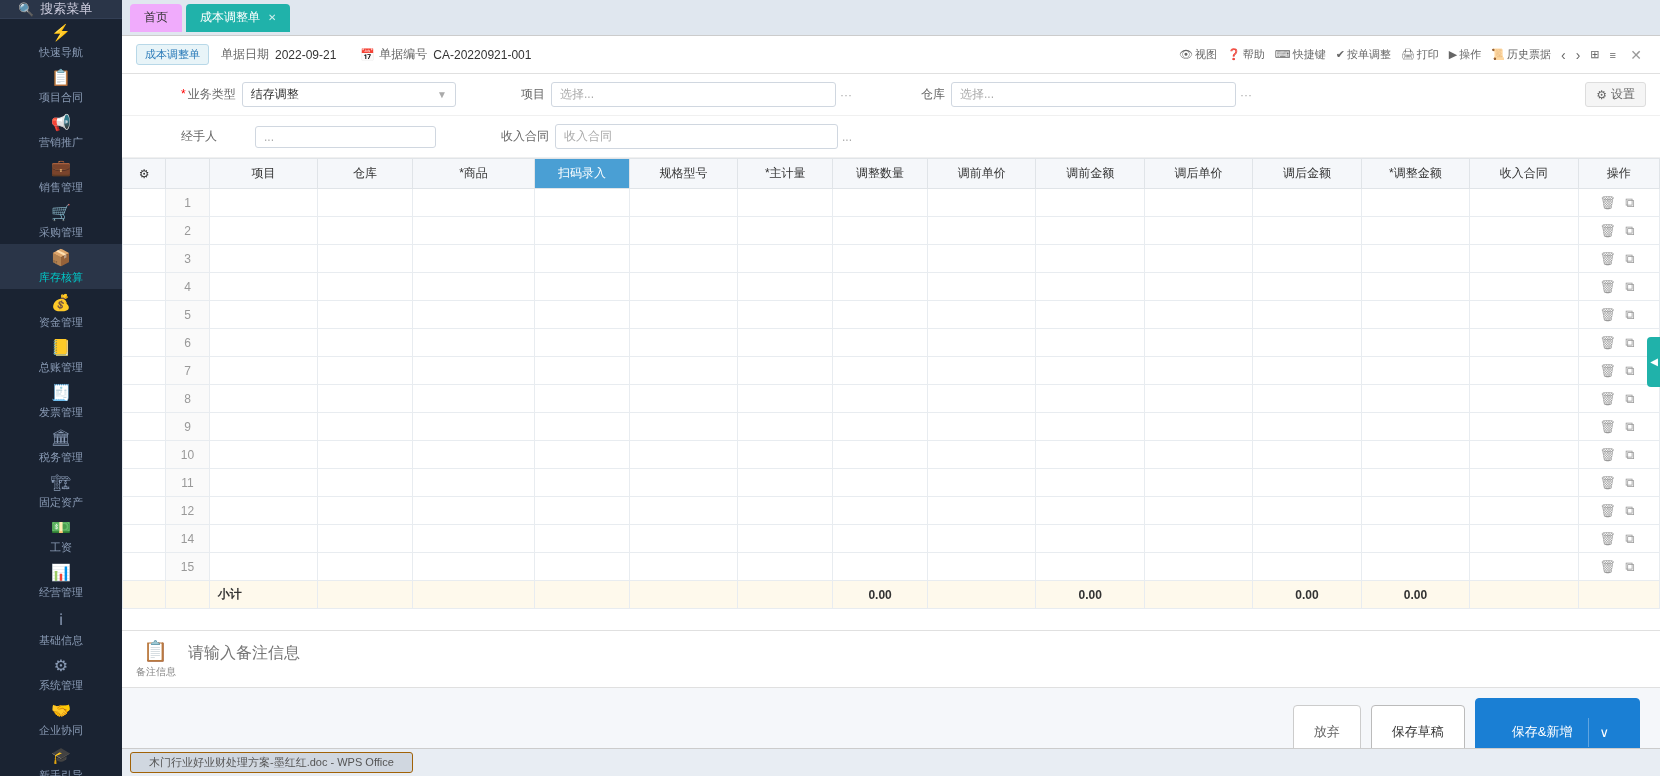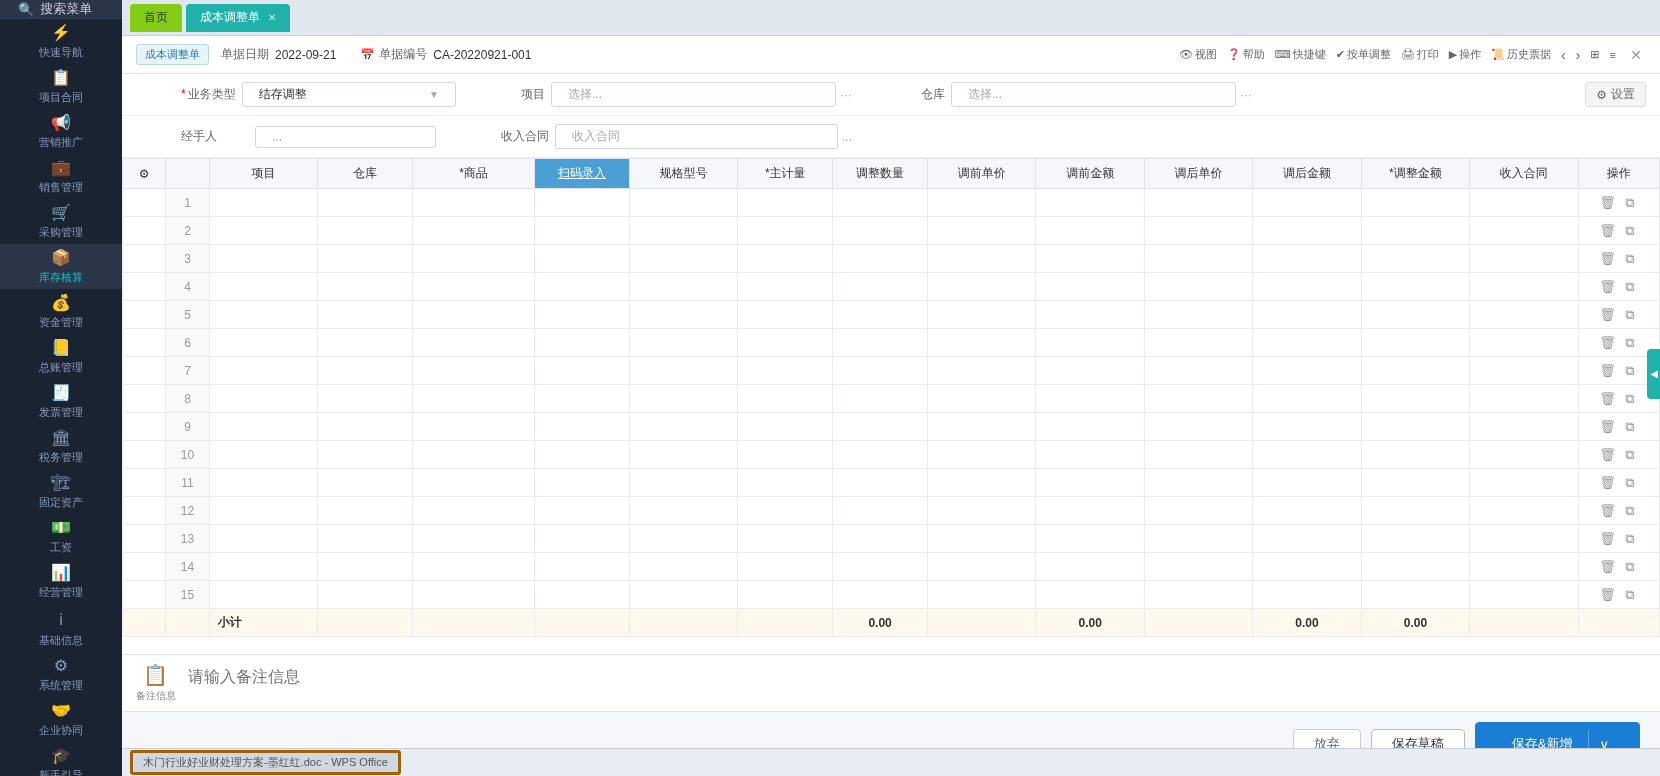--- a/index.html
+++ b/index.html
@@ -35,21 +35,21 @@
       display: flex; align-items: center; background: #e0e7ef; height: 36px;
       padding: 0 8px; border-bottom: 1px solid #ccc; flex-shrink: 0;
     }
     .tab {
       display: flex; align-items: center; height: 28px; padding: 0 14px;
       border-radius: 4px 4px 0 0; font-size: 12px; cursor: pointer;
       background: #d0dae8; color: #555; margin-right: 4px;
     }
     .tab.active { background: #20b2aa; color: #fff; }
     .tab .close-icon { margin-left: 8px; font-size: 10px; opacity: 0.8; }
-    .tab.home { background: #84cc16; color: #333; justify-content: center; }
+    .tab.home { background: #f0abfc; color: #333; justify-content: center; }
 
     
     .doc-area {
       flex: 1; background: #fff; margin: 0; overflow: hidden; display: flex;
       flex-direction: column; position: relative;
     }
 
     
     .doc-header {
       display: flex; align-items: center; padding: 8px 14px;
@@ -74,21 +74,21 @@
 
     
     .form-row {
       display: flex; align-items: center; padding: 8px 14px;
       border-bottom: 1px solid #f0f0f0; background: #fff; flex-shrink: 0; gap: 20px;
     }
     .form-field { display: flex; align-items: center; flex: 1; min-width: 0; }
     .form-field label { color: #666; font-size: 12px; white-space: nowrap; margin-right: 6px; margin-left: 45px; }
     .form-field label.required::before { content: '*'; color: red; margin-right: 2px; }
     .form-input {
-      flex: 1; border: 1px solid #d0d7e0; border-radius: 3px; padding: 3px 16px;
+      flex: 1; border: 1px solid #d0d7e0; border-radius: 3px; padding: 3px 8px;
       font-size: 12px; color: #333; background: #fff; min-width: 80px;
       display: flex; align-items: center; justify-content: space-between; cursor: pointer;
     }
     .form-input .placeholder { color: #aaa; }
     .form-input .arrow { color: #aaa; font-size: 10px; }
     .form-dots { color: #aaa; margin: 0 4px; cursor: pointer; }
     .settings-btn {
       background: #f5f5f5; border: 1px solid #ddd; border-radius: 3px;
       padding: 3px 10px; font-size: 12px; color: #666; cursor: pointer;
       display: flex; align-items: center; gap: 4px;
@@ -101,21 +101,21 @@
     table {
       width: 100%; border-collapse: collapse; font-size: 12px;
       table-layout: fixed;
     }
     thead tr th {
       background: #f5f7fa; border: 1px solid #e0e4e8; padding: 6px 4px;
       text-align: center; color: #333; font-weight: normal; white-space: nowrap;
       position: sticky; top: 0; z-index: 10;
     }
     thead tr th.highlighted {
-      background: #4a9fd4; color: #fff; text-decoration: underline;
+      background: #4a9fd4; color: #fff;
     }
     tbody tr td {
       border: 1px solid #e8ecf0; padding: 4px; text-align: center;
       height: 28px; color: #333;
     }
     tbody tr td.row-num { color: #999; background: #fafafa; width: 32px; }
     .subtotal-row td {
       background: #fef9ec; font-weight: bold; color: #333;
     }
     .subtotal-label { text-align: left !important; padding-left: 8px !important; }
@@ -142,21 +142,21 @@
       padding: 4px 0; resize: none; height: 40px; background: transparent;
     }
 
     
     .footer {
       display: flex; align-items: center; justify-content: flex-end;
       padding: 10px 20px; background: #f5f7fa; border-top: 1px solid #e0e0e0;
       gap: 10px; flex-shrink: 0;
     }
     .btn {
-      padding: 5px 20px; border-radius: 4px; font-size: 13px; cursor: pointer;
+      padding: 17px 20px; border-radius: 4px; font-size: 13px; cursor: pointer;
       border: 1px solid #ddd;
     }
     .btn-abandon { background: #fff; color: #666; border-color: #ccc; }
     .btn-draft { background: #fff; color: #333; border-color: #bbb; }
     .btn-save {
       background: #1a7fd4; color: #fff; border-color: #1a7fd4;
       display: flex; align-items: center; gap: 0;
     }
     .btn-save-main { padding: 7px 16px; }
     .btn-save-arrow {
@@ -164,22 +164,22 @@
       cursor: pointer;
     }
 
     
     .taskbar {
       position: fixed; bottom: 0; left: 122px; right: 0; height: 28px;
       background: #e8edf3; border-top: 1px solid #ccc; display: flex;
       align-items: center; padding: 0 8px; font-size: 11px; color: #555;
     }
     .taskbar-item {
-      background: #d0d7e0; border: 3px solid #a16207; border-radius: 3px;
-      padding: 2px 10px; margin-right: 6px; cursor: pointer; white-space: nowrap;
+      background: #d0d7e0; border: 1px solid #a16207; border-radius: 3px;
+      padding: 2px 18px; margin-right: 6px; cursor: pointer; white-space: nowrap;
     }
 
     
     .side-collapse {
       position: absolute; right: -1px; top: 50%; transform: translateY(-50%);
       width: 14px; height: 50px; background: #20b2aa; border-radius: 4px 0 0 4px;
       display: flex; align-items: center; justify-content: center;
       color: #fff; cursor: pointer; font-size: 10px; z-index: 20;
     }
 
@@ -666,43 +666,20 @@
               <td></td>
               <td>
                 <div class="row-actions">
       <span class="row-action-btn">🗑</span>
       <span class="row-action-btn">⧉</span>
     </div>
               </td>
             </tr>
             <tr>
               <td></td>
-              <td class="row-num">13</td>
-              <td></td>
-              <td></td>
-              <td></td>
-              <td></td>
-              <td></td>
-              <td></td>
-              <td></td>
-              <td></td>
-              <td></td>
-              <td></td>
-              <td></td>
-              <td></td>
-              <td></td>
-              <td>
-                <div class="row-actions">
-      <span class="row-action-btn">🗑</span>
-      <span class="row-action-btn">⧉</span>
-    </div>
-              </td>
-            </tr>
-            <tr>
-              <td></td>
               <td class="row-num">14</td>
               <td></td>
               <td></td>
               <td></td>
               <td></td>
               <td></td>
               <td></td>
               <td></td>
               <td></td>
               <td></td>

